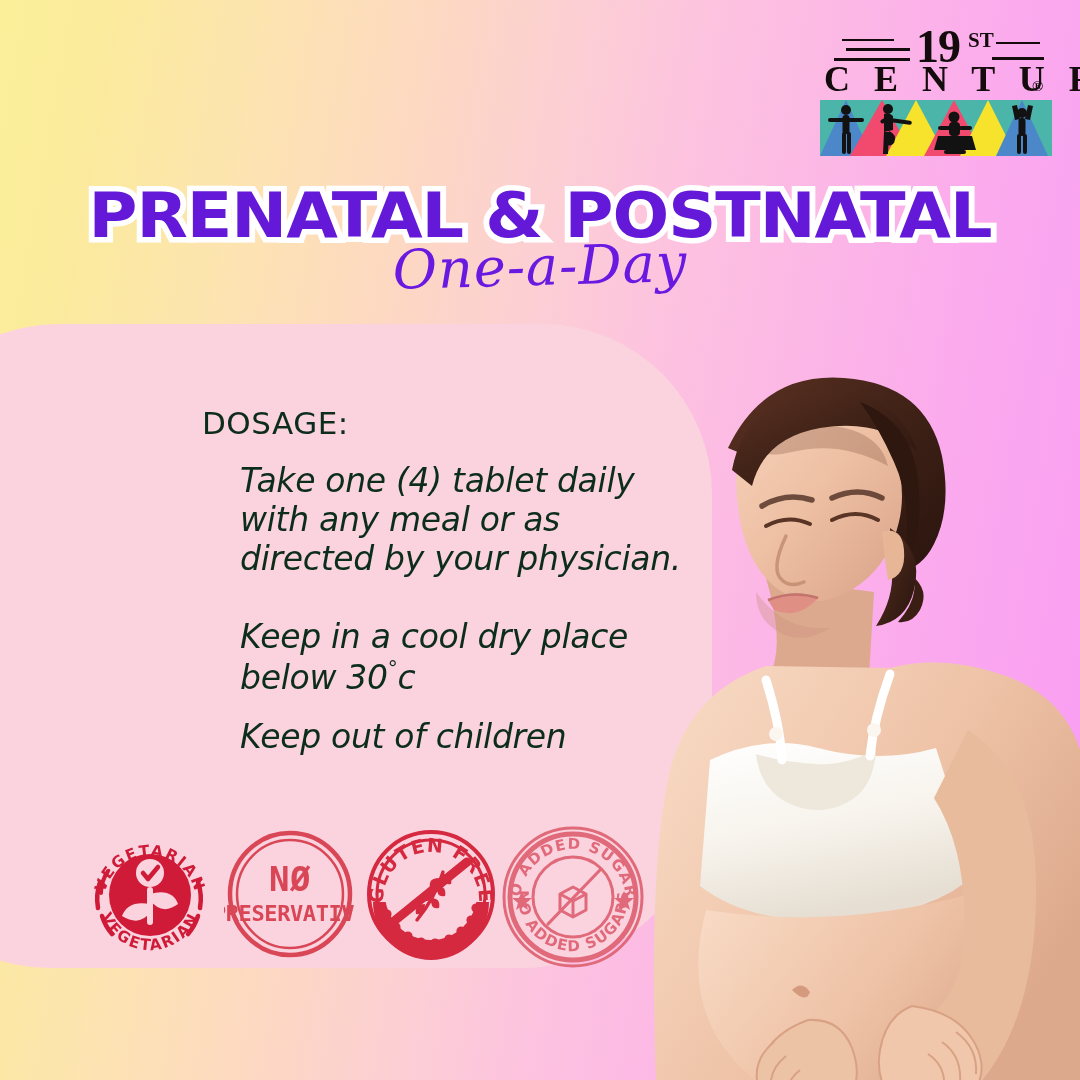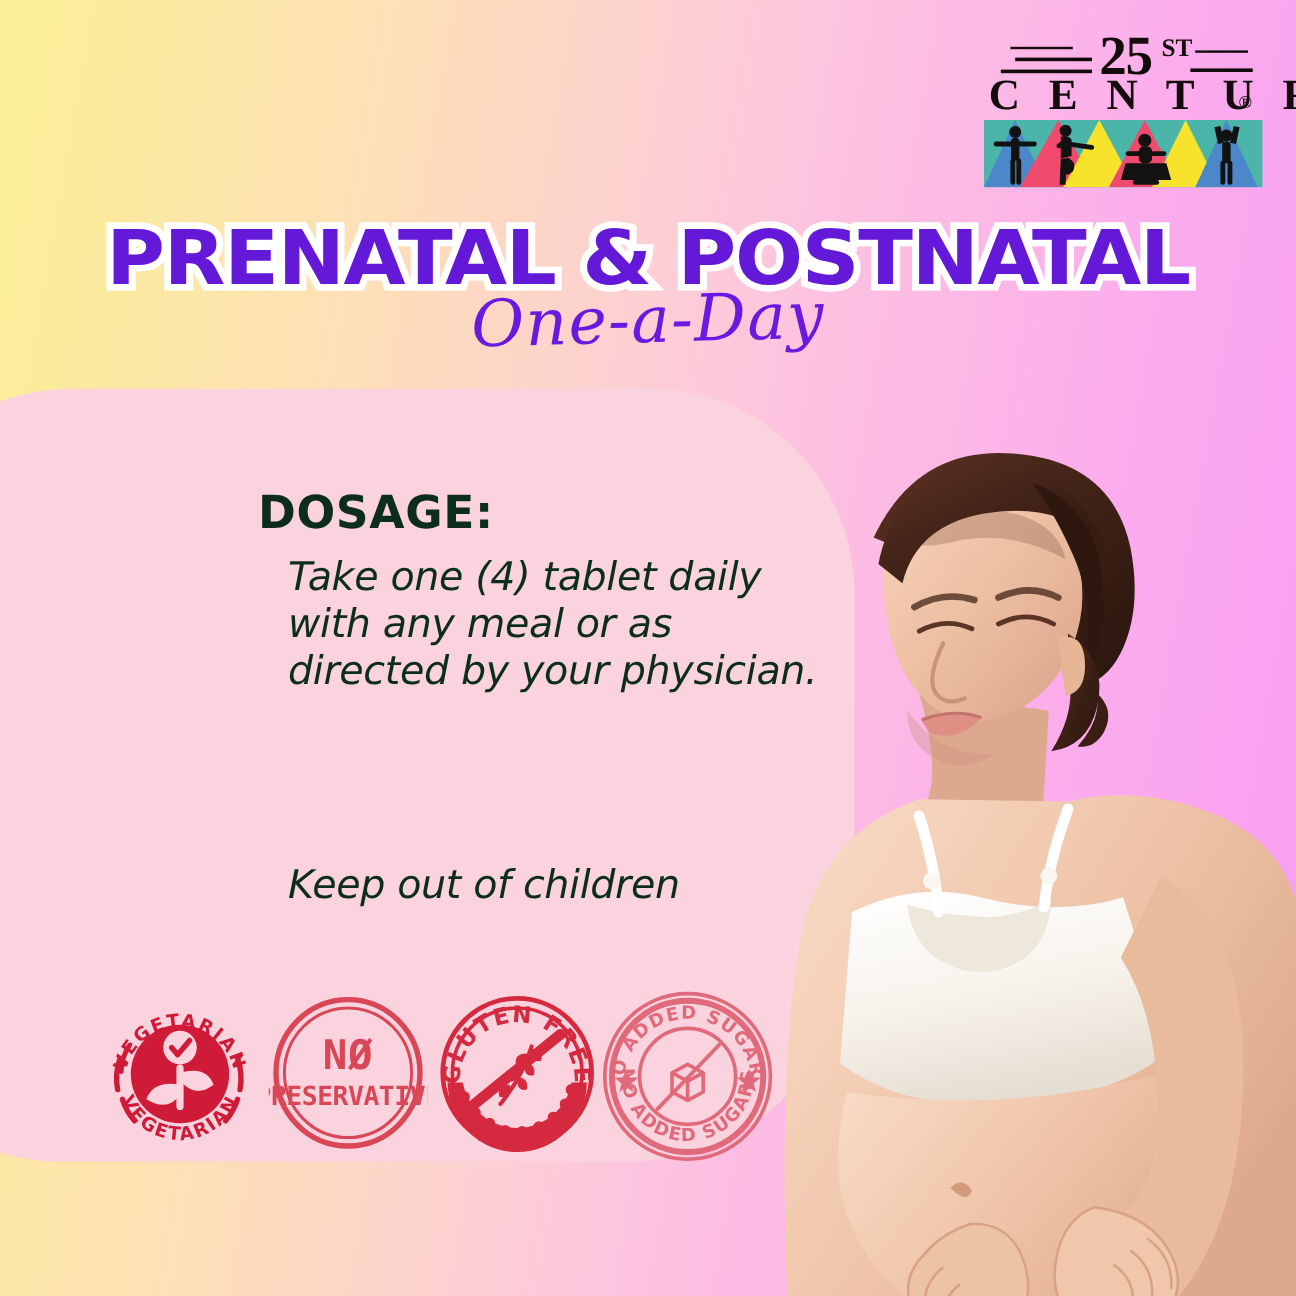--- a/index.html
+++ b/index.html
@@ -88,23 +88,23 @@
   }
 
   
   #info-card{
     position:absolute;left:-120px;top:324px;width:832px;height:644px;
     background:#fbd3de;
     border-radius:180px 170px 190px 170px;
   }
 
   #dosage-heading{
-    position:absolute;left:215px;top:405px;
+    position:absolute;left:202px;top:405px;
     font-family:"DejaVu Sans", sans-serif;
-    font-size:38px;font-weight:700;letter-spacing:0.5px;
+    font-size:31px;font-weight:400;letter-spacing:0.5px;
     color:#0d2d1c;
   }
   .body-text{
     position:absolute;left:240px;
     font-family:"DejaVu Sans", sans-serif;
     font-style:italic;font-weight:400;
     font-size:33px;line-height:1.18;
     color:#0d2d1c;
     letter-spacing:-0.3px;
     white-space:pre-line;
@@ -140,21 +140,21 @@
 </head>
 <body>
 
 <div id="poster">
 
   <div id="brand-logo">
     <div class="logo-wordmark">
       <span class="logo-rule rl3"></span>
       <span class="logo-rule rl1"></span>
       <span class="logo-rule rl2"></span>
-      <span class="logo-21">25</span>
+      <span class="logo-21">19</span>
       <span class="logo-st">ST</span>
       <span class="logo-rule rr1"></span>
       <span class="logo-rule rr2"></span>
       <span class="logo-century">C E N T U R Y</span>
       <span class="logo-reg">®</span>
     </div>
     <div id="logo-figure-band">
       <svg viewBox="0 0 232 56" width="232" height="56" xmlns="http://www.w3.org/2000/svg">
         <rect x="0" y="0" width="232" height="56" fill="#4ab5a8"></rect>
         <polygon points="0,56 26,0 52,56" fill="#4b87c9"></polygon>
@@ -202,20 +202,21 @@
   </div>
 
   <div id="info-card"></div>
 
   <div id="dosage-heading">DOSAGE:</div>
 
   <div class="body-text" id="dosage-instructions">Take one (4) tablet daily
 with any meal or as
 directed by your physician.</div>
 
+  <div class="body-text" id="storage-instructions"><span>Keep in a cool  dry place</span><br><span>below 30</span><span class="deg">°</span><span>c</span></div>
 
   <div class="body-text" id="children-warning">Keep out of children</div>
 
   <div id="badge-row">
 
     <div class="badge" id="badge-vegetarian">
       <svg viewBox="0 0 140 140" xmlns="http://www.w3.org/2000/svg">
         <defs>
           <path id="vtop" d="M24,78 a46,46 0 0 1 92,0"></path>
           <path id="vbot" d="M18,74 a52,52 0 0 0 104,0"></path>

